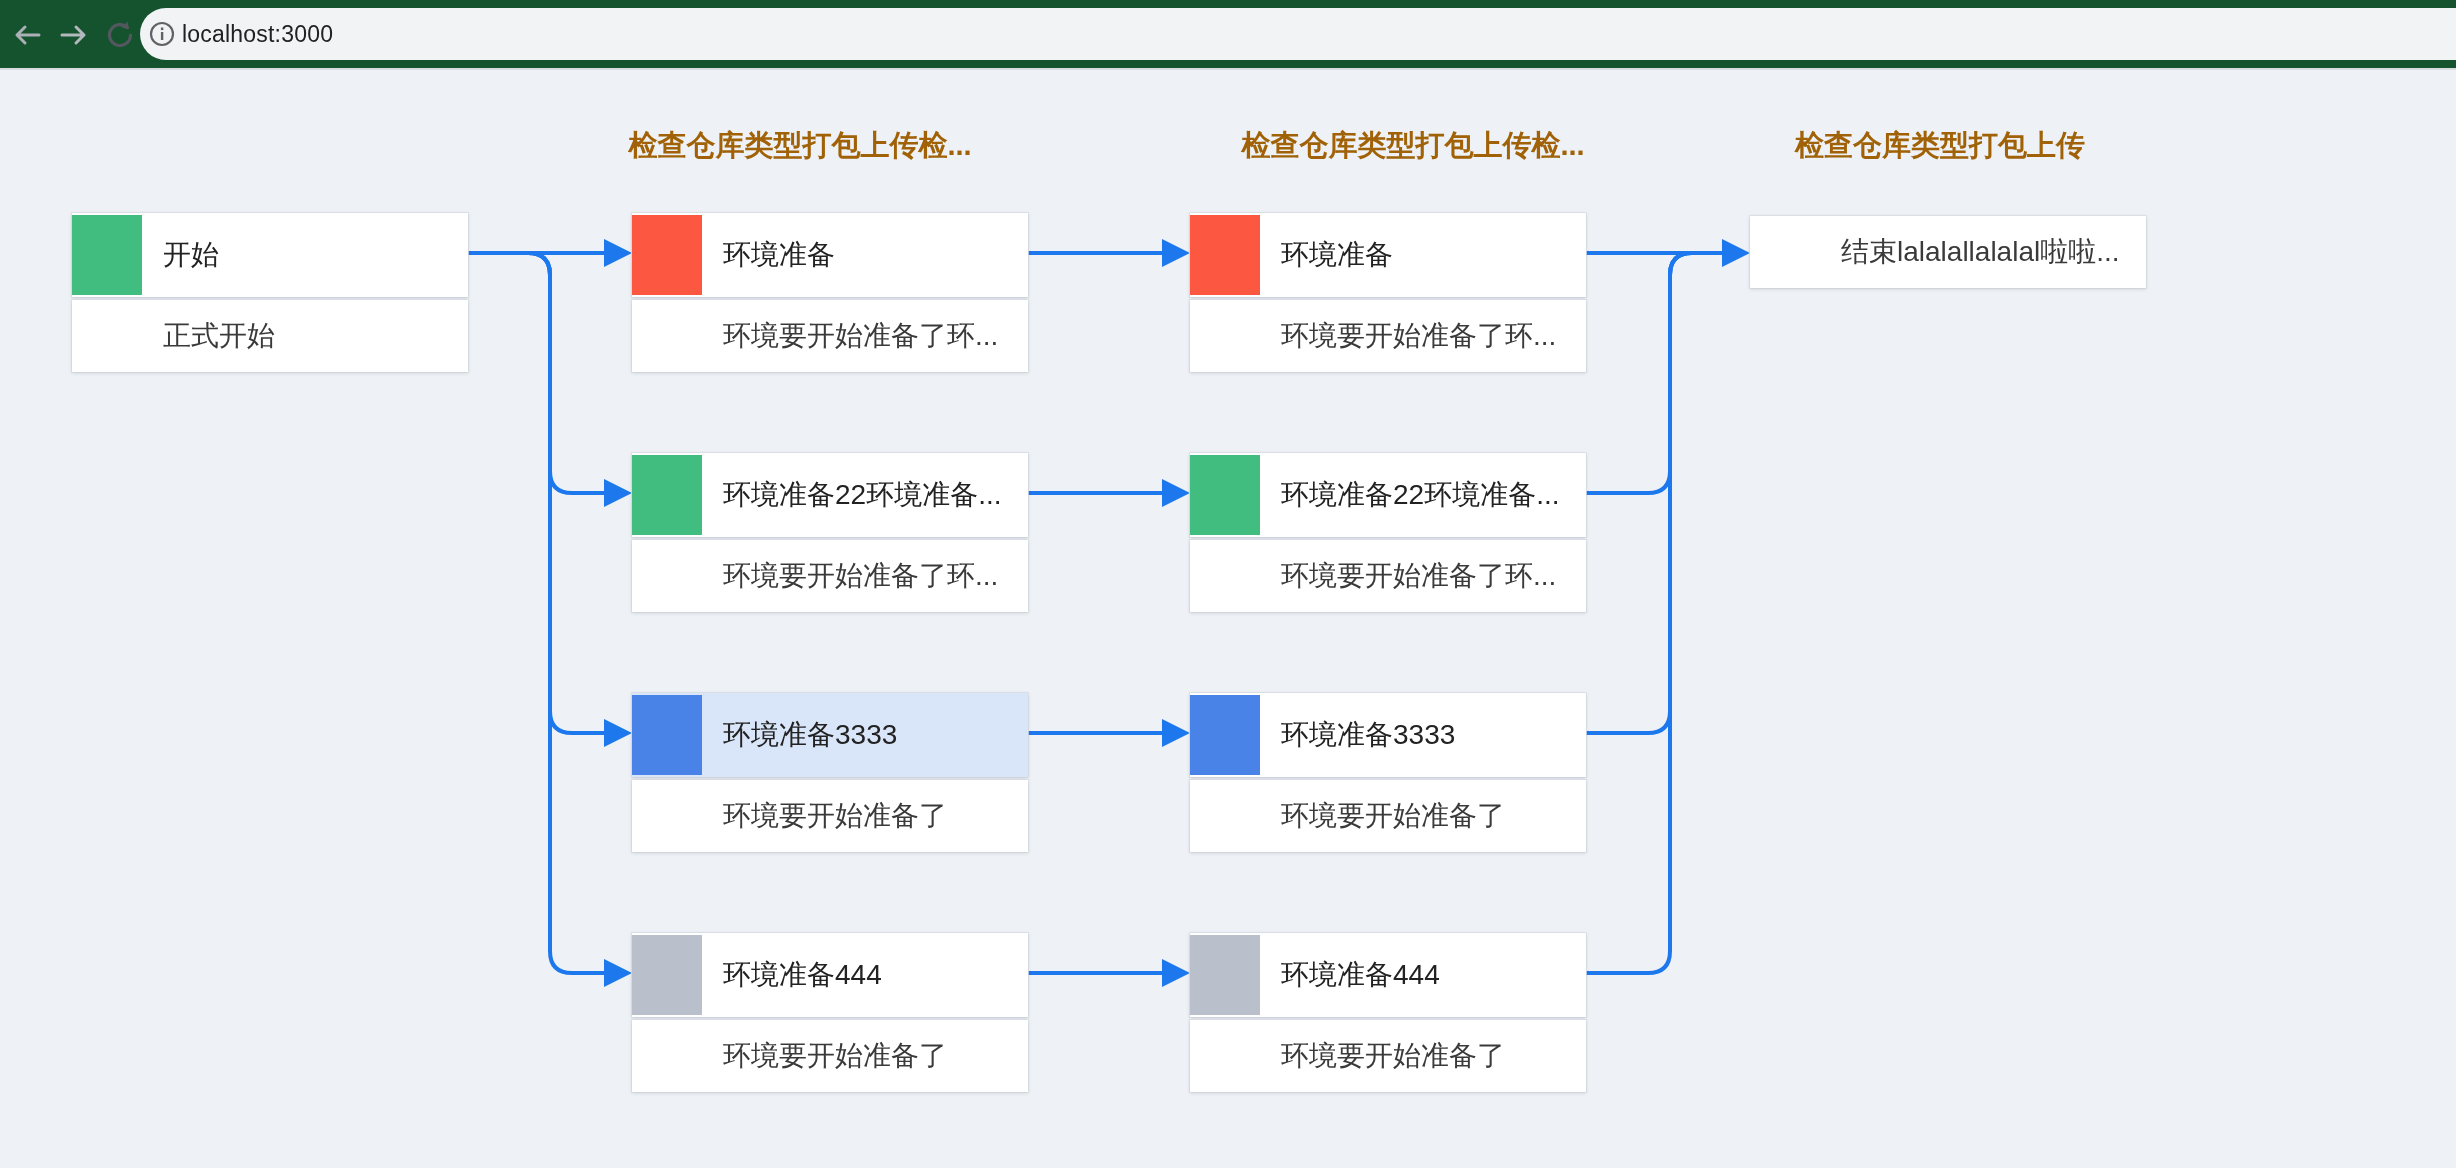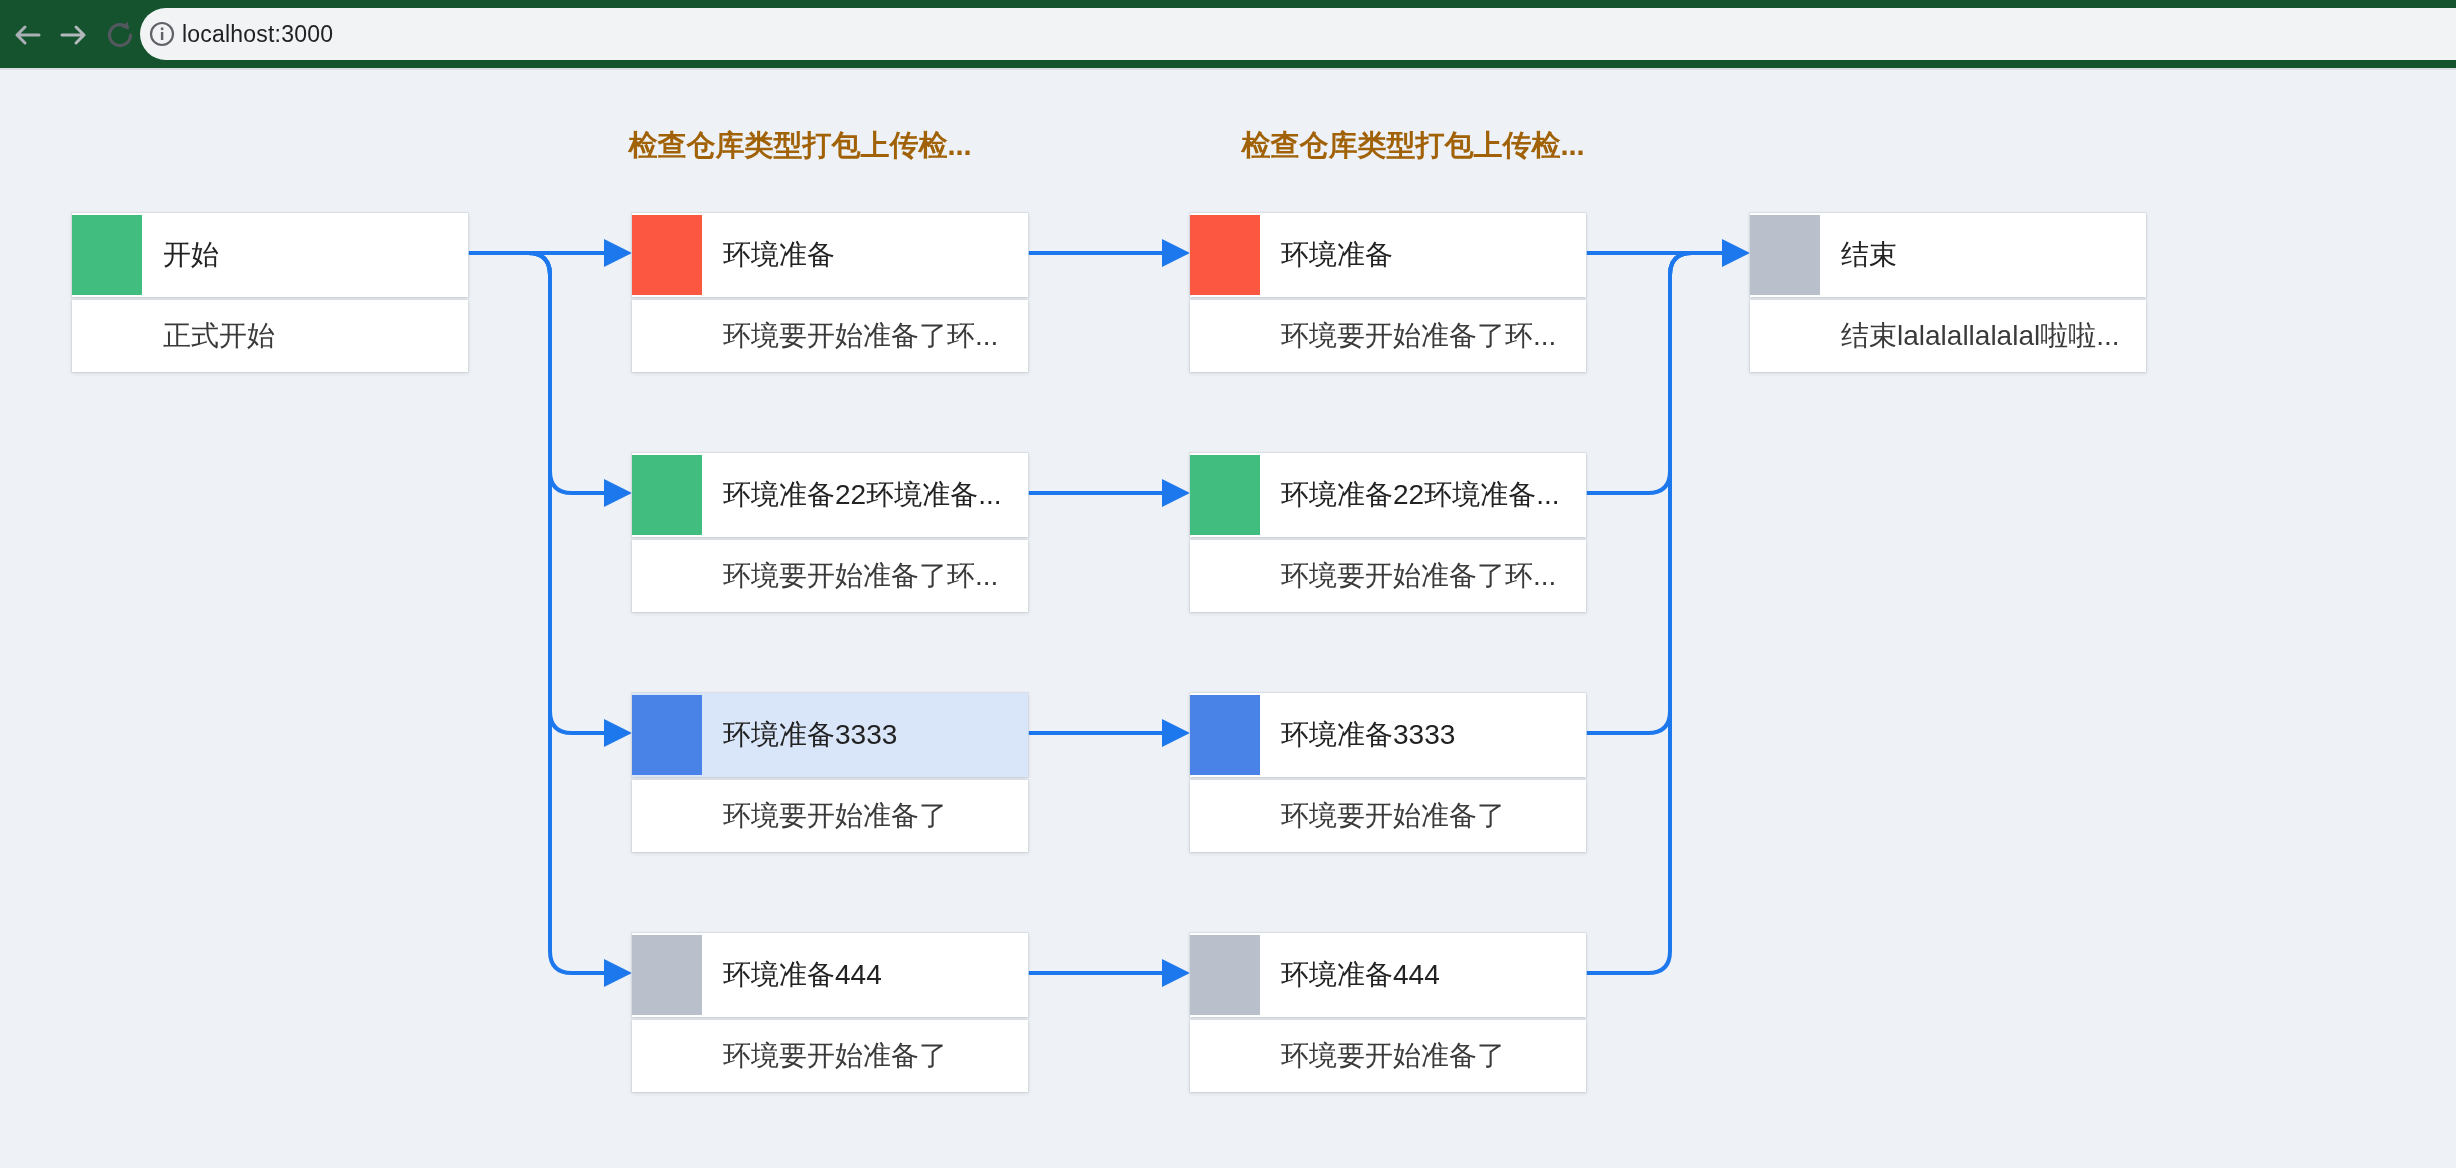--- a/index.html
+++ b/index.html
@@ -71,20 +71,21 @@
       <rect x="11.9" y="6.5" width="2.4" height="2.6" fill="#5f6368"></rect>
     </svg>
     <span class="addr-url">localhost:3000</span>
   </div>
 </div>
 
 <div class="stage">
 
   <div class="col-title" style="left:550px">检查仓库类型打包上传检...</div>
   <div class="col-title" style="left:1163px">检查仓库类型打包上传检...</div>
+  <div class="col-title" style="left:1690px">检查仓库类型打包上传</div>
 </div>
 
 <svg class="edges-svg" viewBox="0 0 2456 1168">
   <g fill="none" stroke="#1d78ee" stroke-width="4">
     <path d="M468 253 H606"></path>
     <path d="M468 253 H528 Q550 253 550 275 V471 Q550 493 572 493 H606"></path>
     <path d="M468 253 H528 Q550 253 550 275 V711 Q550 733 572 733 H606"></path>
     <path d="M468 253 H528 Q550 253 550 275 V951 Q550 973 572 973 H606"></path>
     <path d="M1028 253 H1164"></path>
     <path d="M1028 493 H1164"></path>
@@ -192,20 +193,16 @@
   <div class="node-header">
     <span class="node-swatch" style="background: rgb(185, 192, 203);"></span>
     <span class="node-title">环境准备444</span>
   </div>
   <div class="node-body">
       <span>环境要开始准备了</span>
     </div>
 </div>
 
 <div class="node" style="left:1750px;top:213px">
-  <div class="node-header">
-    <span class="node-swatch" style="background: rgb(185, 192, 203);"></span>
-    <span class="node-title">结束</span>
-  </div>
   <div class="node-body">
       <span>结束lalalallalalal啦啦...</span>
     </div>
 </div>
 
 </body></html>

